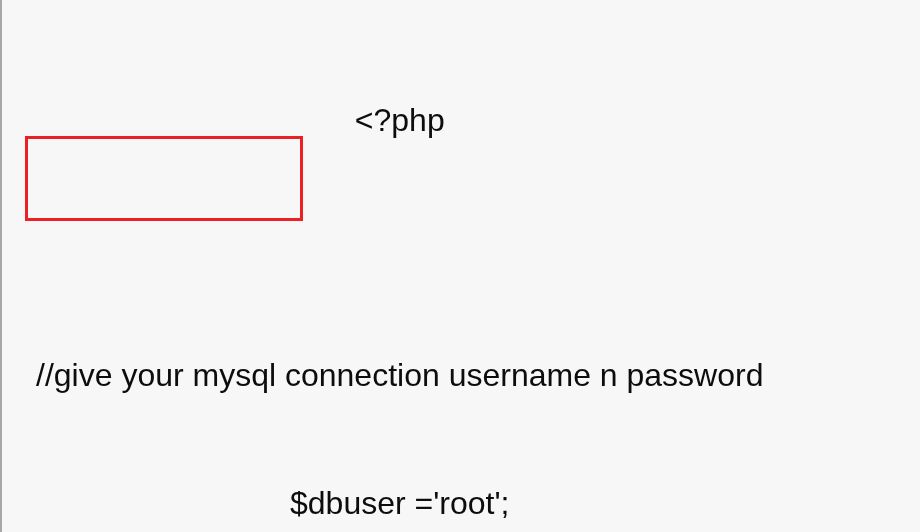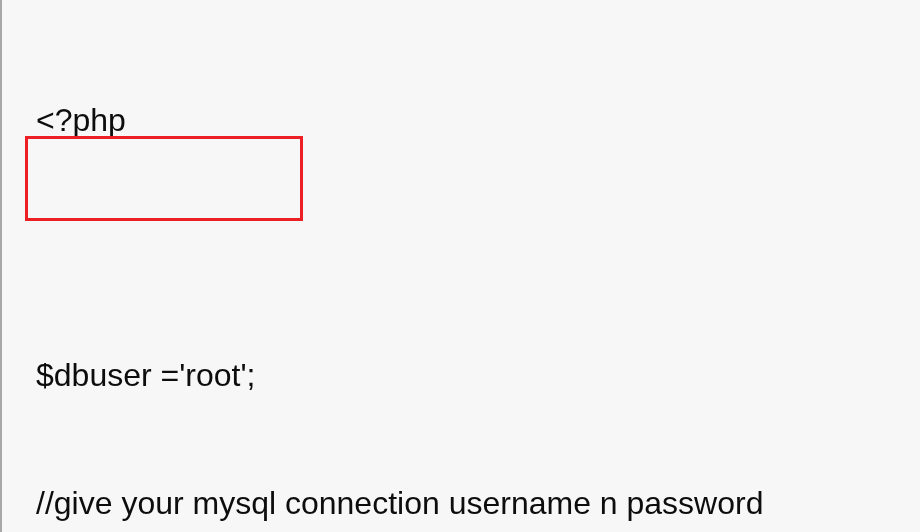--- a/index.html
+++ b/index.html
@@ -11,20 +11,21 @@
     height: 532px;
     overflow: hidden;
     background: #f7f7f7;
     font-family: "Liberation Sans", sans-serif;
   }
   .screen {
     position: relative;
     width: 920px;
     height: 532px;
     background: #f7f7f7;
+    text-align: center;
   }
   .edge-left {
     position: absolute;
     left: 0;
     top: 0;
     width: 2px;
     height: 532px;
     background: #a8a8a8;
   }
   .code {
@@ -54,22 +55,22 @@
 </head>
 <body>
 
 <div class="screen" style="background: rgb(247, 247, 247);">
 
   <div class="edge-left"></div>
 
   <div class="code">
     <div class="code-line">&lt;?php</div>
     <div class="code-line"></div>
+    <div class="code-line">//give your mysql connection username n password</div>
     <div class="code-line">$dbuser ='root';</div>
-    <div class="code-line">//give your mysql connection username n password</div>
     
     
     
     
     
   </div>
 
   <div class="highlight-box" style="border-color: rgb(236, 31, 36);"></div>
 
 </div>

